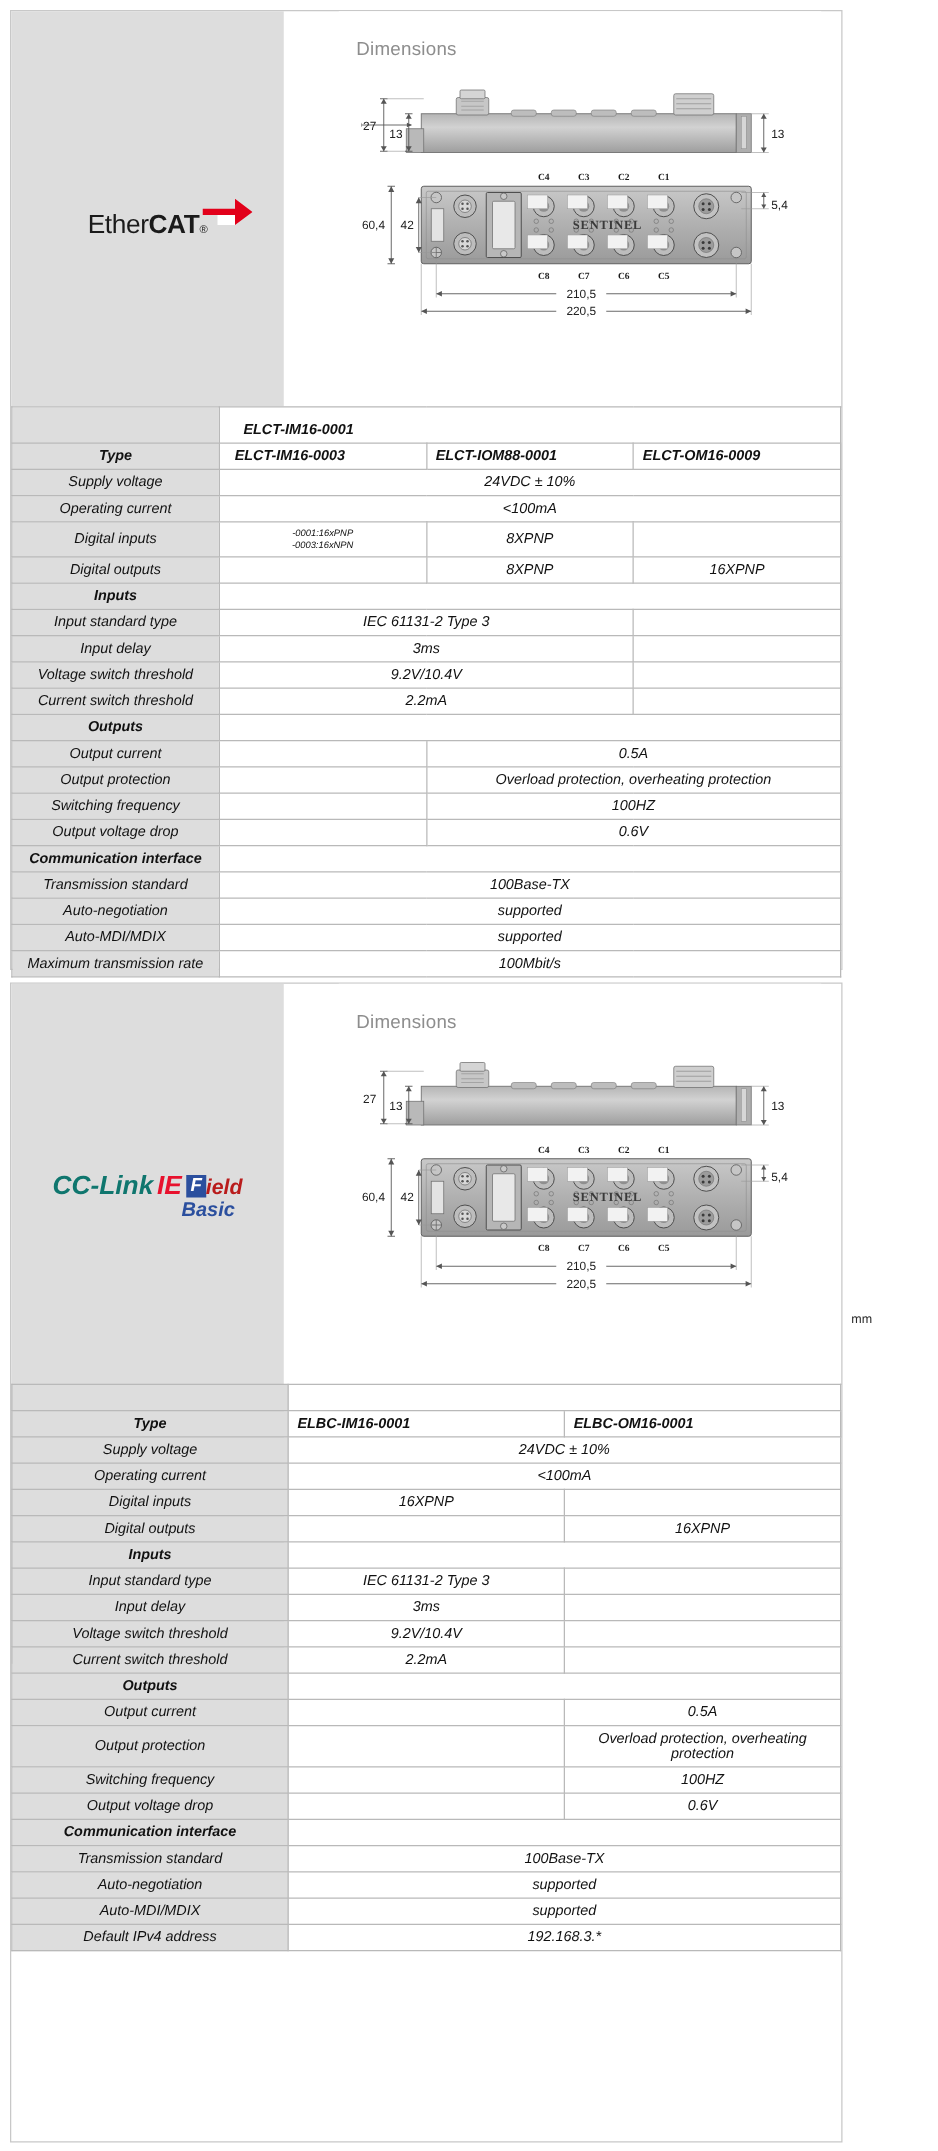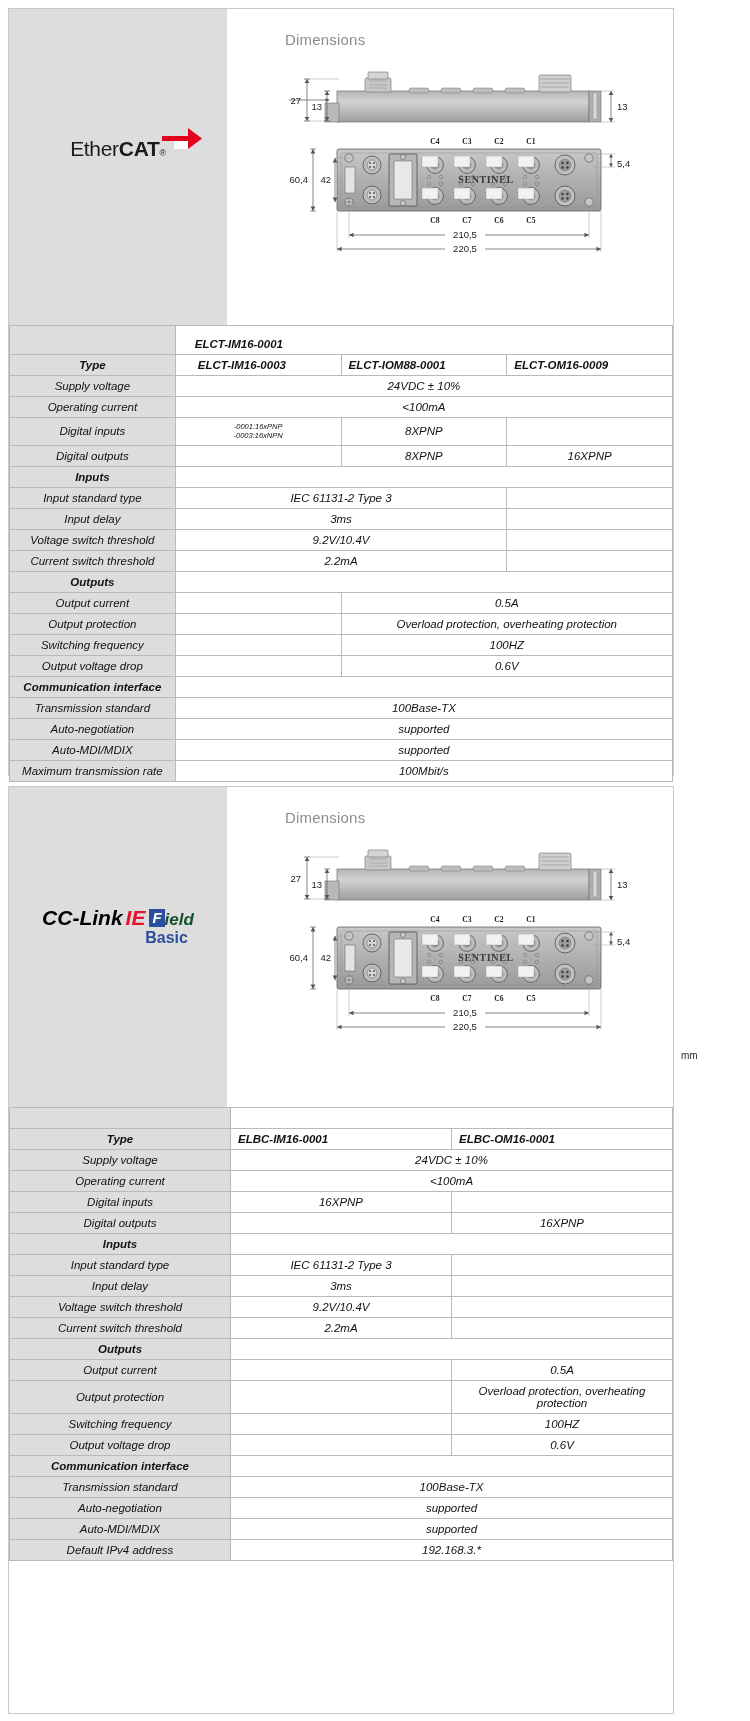--- a/index.html
+++ b/index.html
@@ -42,20 +42,21 @@
     color: #8d8d8d;
     padding: 22px 0 0 14px;
     letter-spacing: .2px;
   }
 
   
   .logo-wrap {
     position: absolute;
     width: 100%;
     text-align: center;
+    margin-top: 31px;
   }
   .ethercat-logo {
     display: inline-block;
     position: relative;
     font-size: 21px;
     color: #1a1a1a;
     white-space: nowrap;
     letter-spacing: -0.3px;
   }
   .ethercat-logo .ec-ether { font-weight: 400; }
@@ -67,36 +68,36 @@
     width: 40px; height: 21px;
   }
 
   .cclink-logo {
     display: inline-block;
     text-align: left;
     white-space: nowrap;
     line-height: 1.05;
   }
   .cc-row1 { font-size: 21px; font-style: italic; font-weight: 700; }
-  .cc-cclink { color: #000000; }
+  .cc-cclink { color: #0f766e; }
   .cc-ie     { color: #e8112d; margin-left: 3px; }
   .cc-fbox {
     display: inline-block;
     background: #2b4f9e;
     color: #ffffff;
     font-size: 15px;
     font-weight: 700;
     font-style: italic;
     padding: 1px 3px 1px 3px;
     margin-left: 4px;
     vertical-align: 2px;
   }
-  .cc-ield { color: #14532d; font-size: 17px; font-weight: 700; font-style: italic; }
+  .cc-ield { color: #b91c1c; font-size: 17px; font-weight: 700; font-style: italic; }
   .cc-row2 {
-    color: #2b4f9e; font-size: 16px; font-weight: 700; 
+    color: #2b4f9e; font-size: 16px; font-weight: 700; font-style: italic;
     text-align: right; padding-right: 6px; margin-top: 1px;
   }
 
   
   .drawing { position: absolute; }
   .mm-unit {
     position: absolute;
     font-size: 10px;
     color: #2a2a2a;
   }
@@ -127,21 +128,21 @@
   td.label.bold { font-weight: 700; }
   td.val { background: #ffffff; text-align: center; }
   td.blank { background: #ffffff; }
   .hdr td { border-top: none; }
   td.typecell {
     font-weight: 700;
     font-size: 11.5px;
     text-align: left;
     vertical-align: bottom;
   }
-  td.typecell.left { text-align: left; padding-left: 22px; }
+  td.typecell.left { text-align: left; padding-left: 12px; }
   .tiny {
     font-size: 7.5px;
     line-height: 1.25;
     text-align: center;
     display: block;
   }
   .hdr-spacer td { border: none; background: #dddddd; height: 28px; }
   .hdr-spacer td.whitecell { background: #ffffff; }
 </style>
 </head>

